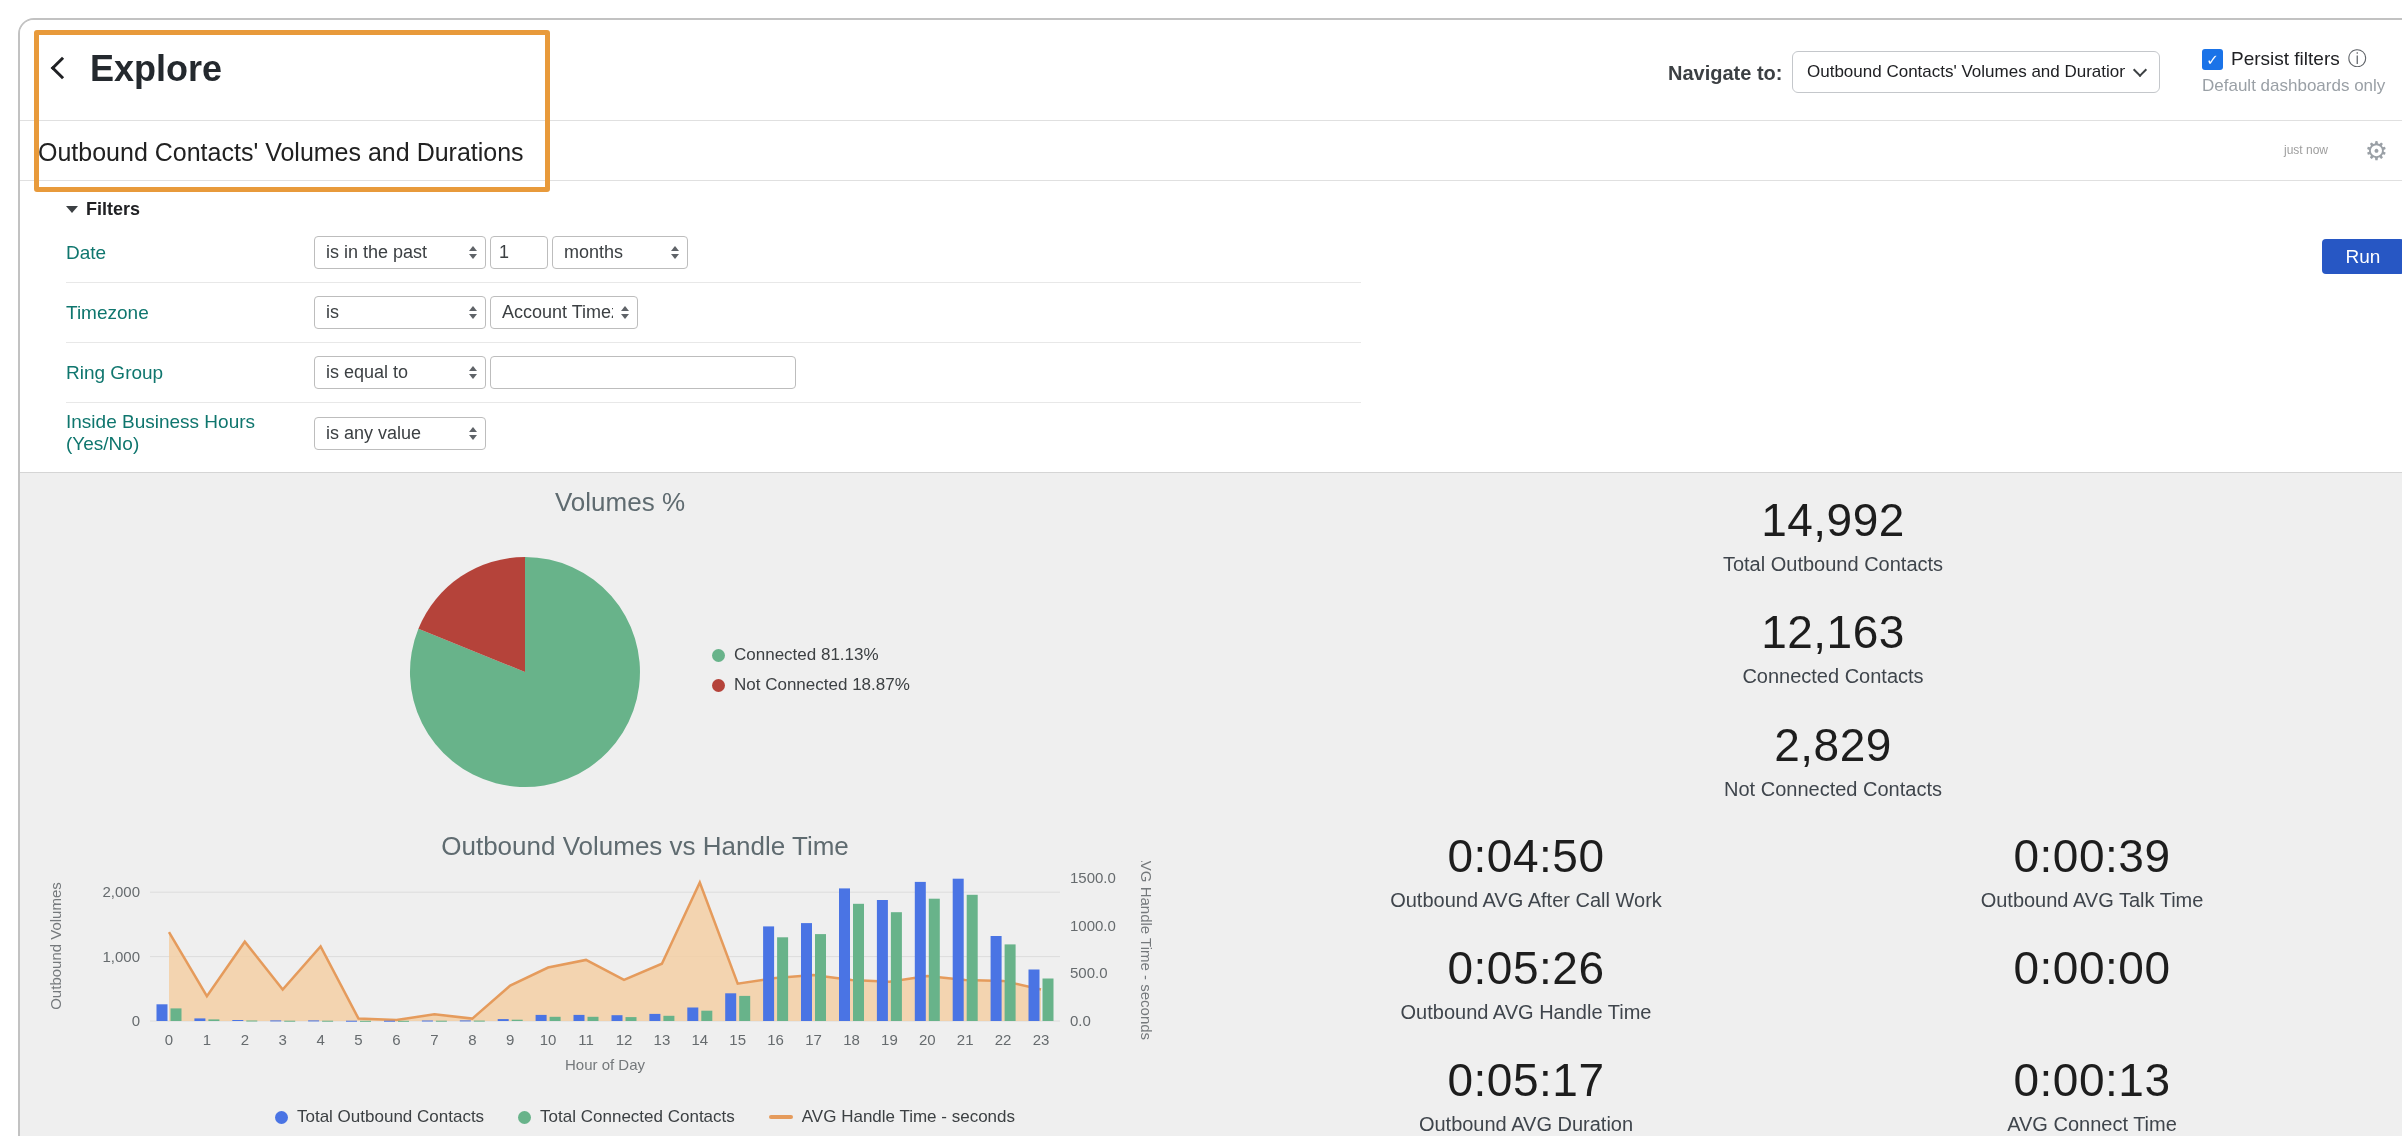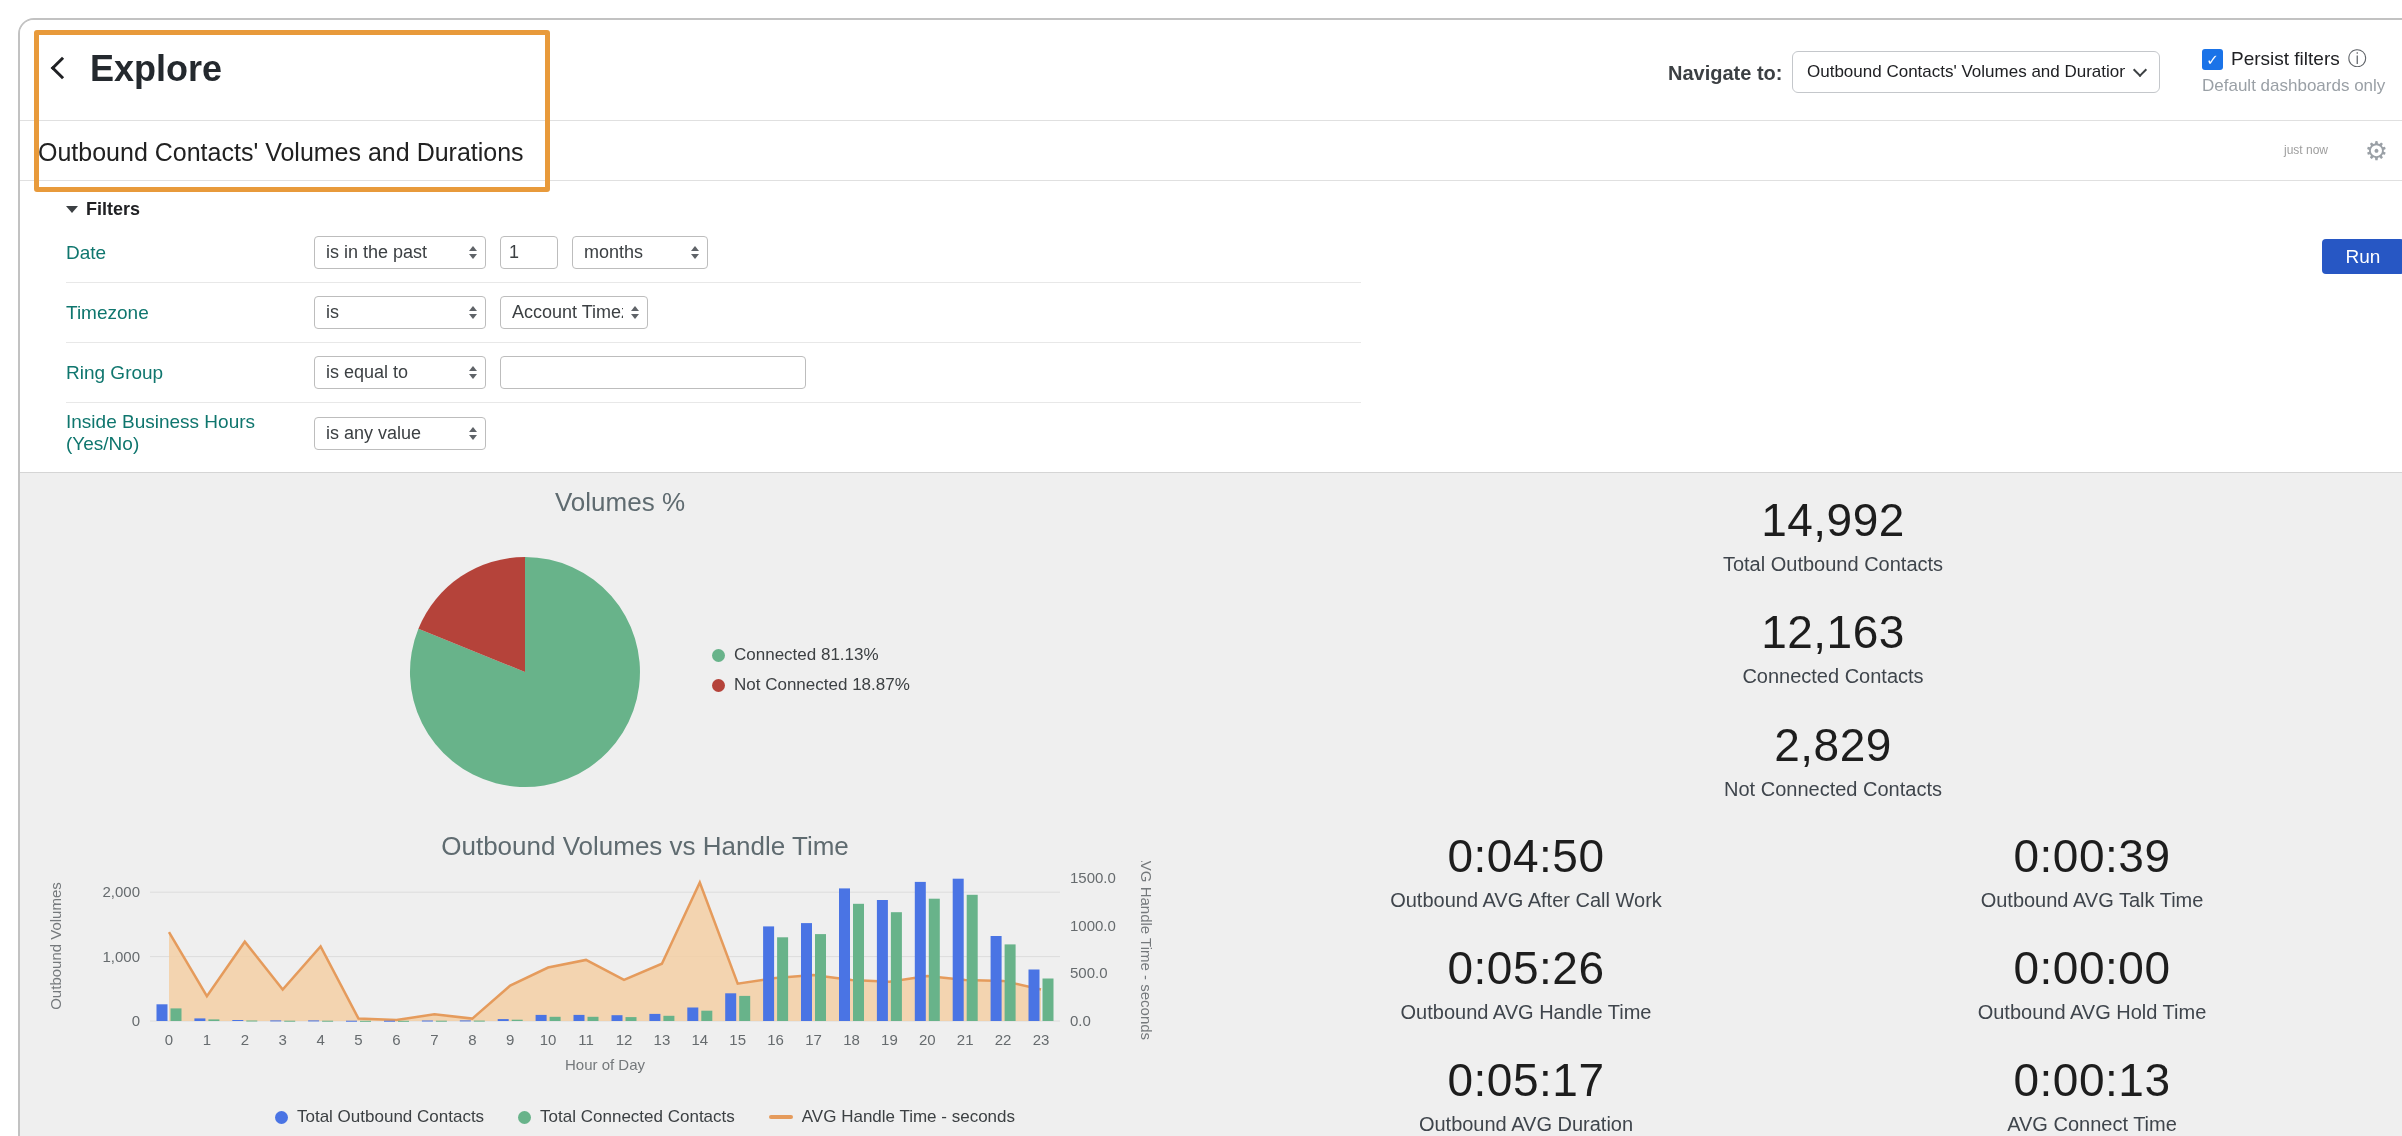--- a/index.html
+++ b/index.html
@@ -42,21 +42,21 @@
   
   .filters { position: absolute; top: 161px; left: 0; width: 100%; height: 292px; background: #fff; border-bottom: 1px solid #d5d5d5; }
   .filters-head { position: absolute; left: 46px; top: 18px; display: flex; align-items: center; gap: 8px; cursor: pointer; }
   .caret-down { width: 0; height: 0; border-left: 6px solid transparent; border-right: 6px solid transparent; border-top: 7px solid #3c4043; }
   .filters-title { font-size: 18px; font-weight: 700; color: #202124; }
   .run-button { position: absolute; right: 12px; top: 58px; width: 82px; height: 35px; background: #2757c4; color: #fff; border: none; border-radius: 4px; font-size: 19px; font-weight: 500; font-family: inherit; cursor: pointer; }
   .filter-rows { position: absolute; left: 46px; top: 42px; width: 1295px; }
   .filter-row { height: 60px; display: flex; align-items: center; border-bottom: 1px solid #e8e8e8; }
   .filter-row:last-child { border-bottom: none; }
   .filter-label { width: 248px; font-size: 19px; color: #0f766e; flex: none; }
-  .filter-controls { display: flex; align-items: center; gap: 14px; }
+  .filter-controls { display: flex; align-items: center; gap: 4px; }
   .select { height: 33px; border: 1px solid #bdbdbd; border-radius: 4px; background: #fff; display: flex; align-items: center; justify-content: space-between; padding: 0 8px 0 11px; cursor: pointer; }
   .select .val { font-size: 18px; color: #3c4043; white-space: nowrap; overflow: hidden; }
   .sel-arrows { display: flex; flex-direction: column; gap: 3px; margin-left: 8px; flex: none; }
   .sel-arrows i { display: block; width: 0; height: 0; border-left: 4px solid transparent; border-right: 4px solid transparent; }
   .sel-arrows .up { border-bottom: 5px solid #5f6368; }
   .sel-arrows .down { border-top: 5px solid #5f6368; }
   .text-input { height: 33px; border: 1px solid #bdbdbd; border-radius: 4px; font-size: 18px; font-family: inherit; color: #3c4043; padding: 0 8px; }
 
   
   .content { position: absolute; top: 453px; left: 0; width: 100%; height: 683px; background: #efefef; }
@@ -339,21 +339,20 @@
     <div class="stat pair-right" style="top:356px">
       <div class="stat-value">0:00:39</div>
       <div class="stat-label">Outbound AVG Talk Time</div>
     </div>
     <div class="stat pair-left" style="top:468px">
       <div class="stat-value">0:05:26</div>
       <div class="stat-label">Outbound AVG Handle Time</div>
     </div>
     <div class="stat pair-right" style="top:468px">
       <div class="stat-value">0:00:00</div>
-      <div class="stat-label">Outbound AVG Hold Time</div>
     </div>
     <div class="stat pair-left" style="top:580px">
       <div class="stat-value">0:05:17</div>
       <div class="stat-label">Outbound AVG Duration</div>
     </div>
     <div class="stat pair-right" style="top:580px">
       <div class="stat-value">0:00:13</div>
       <div class="stat-label">AVG Connect Time</div>
     </div>
 

